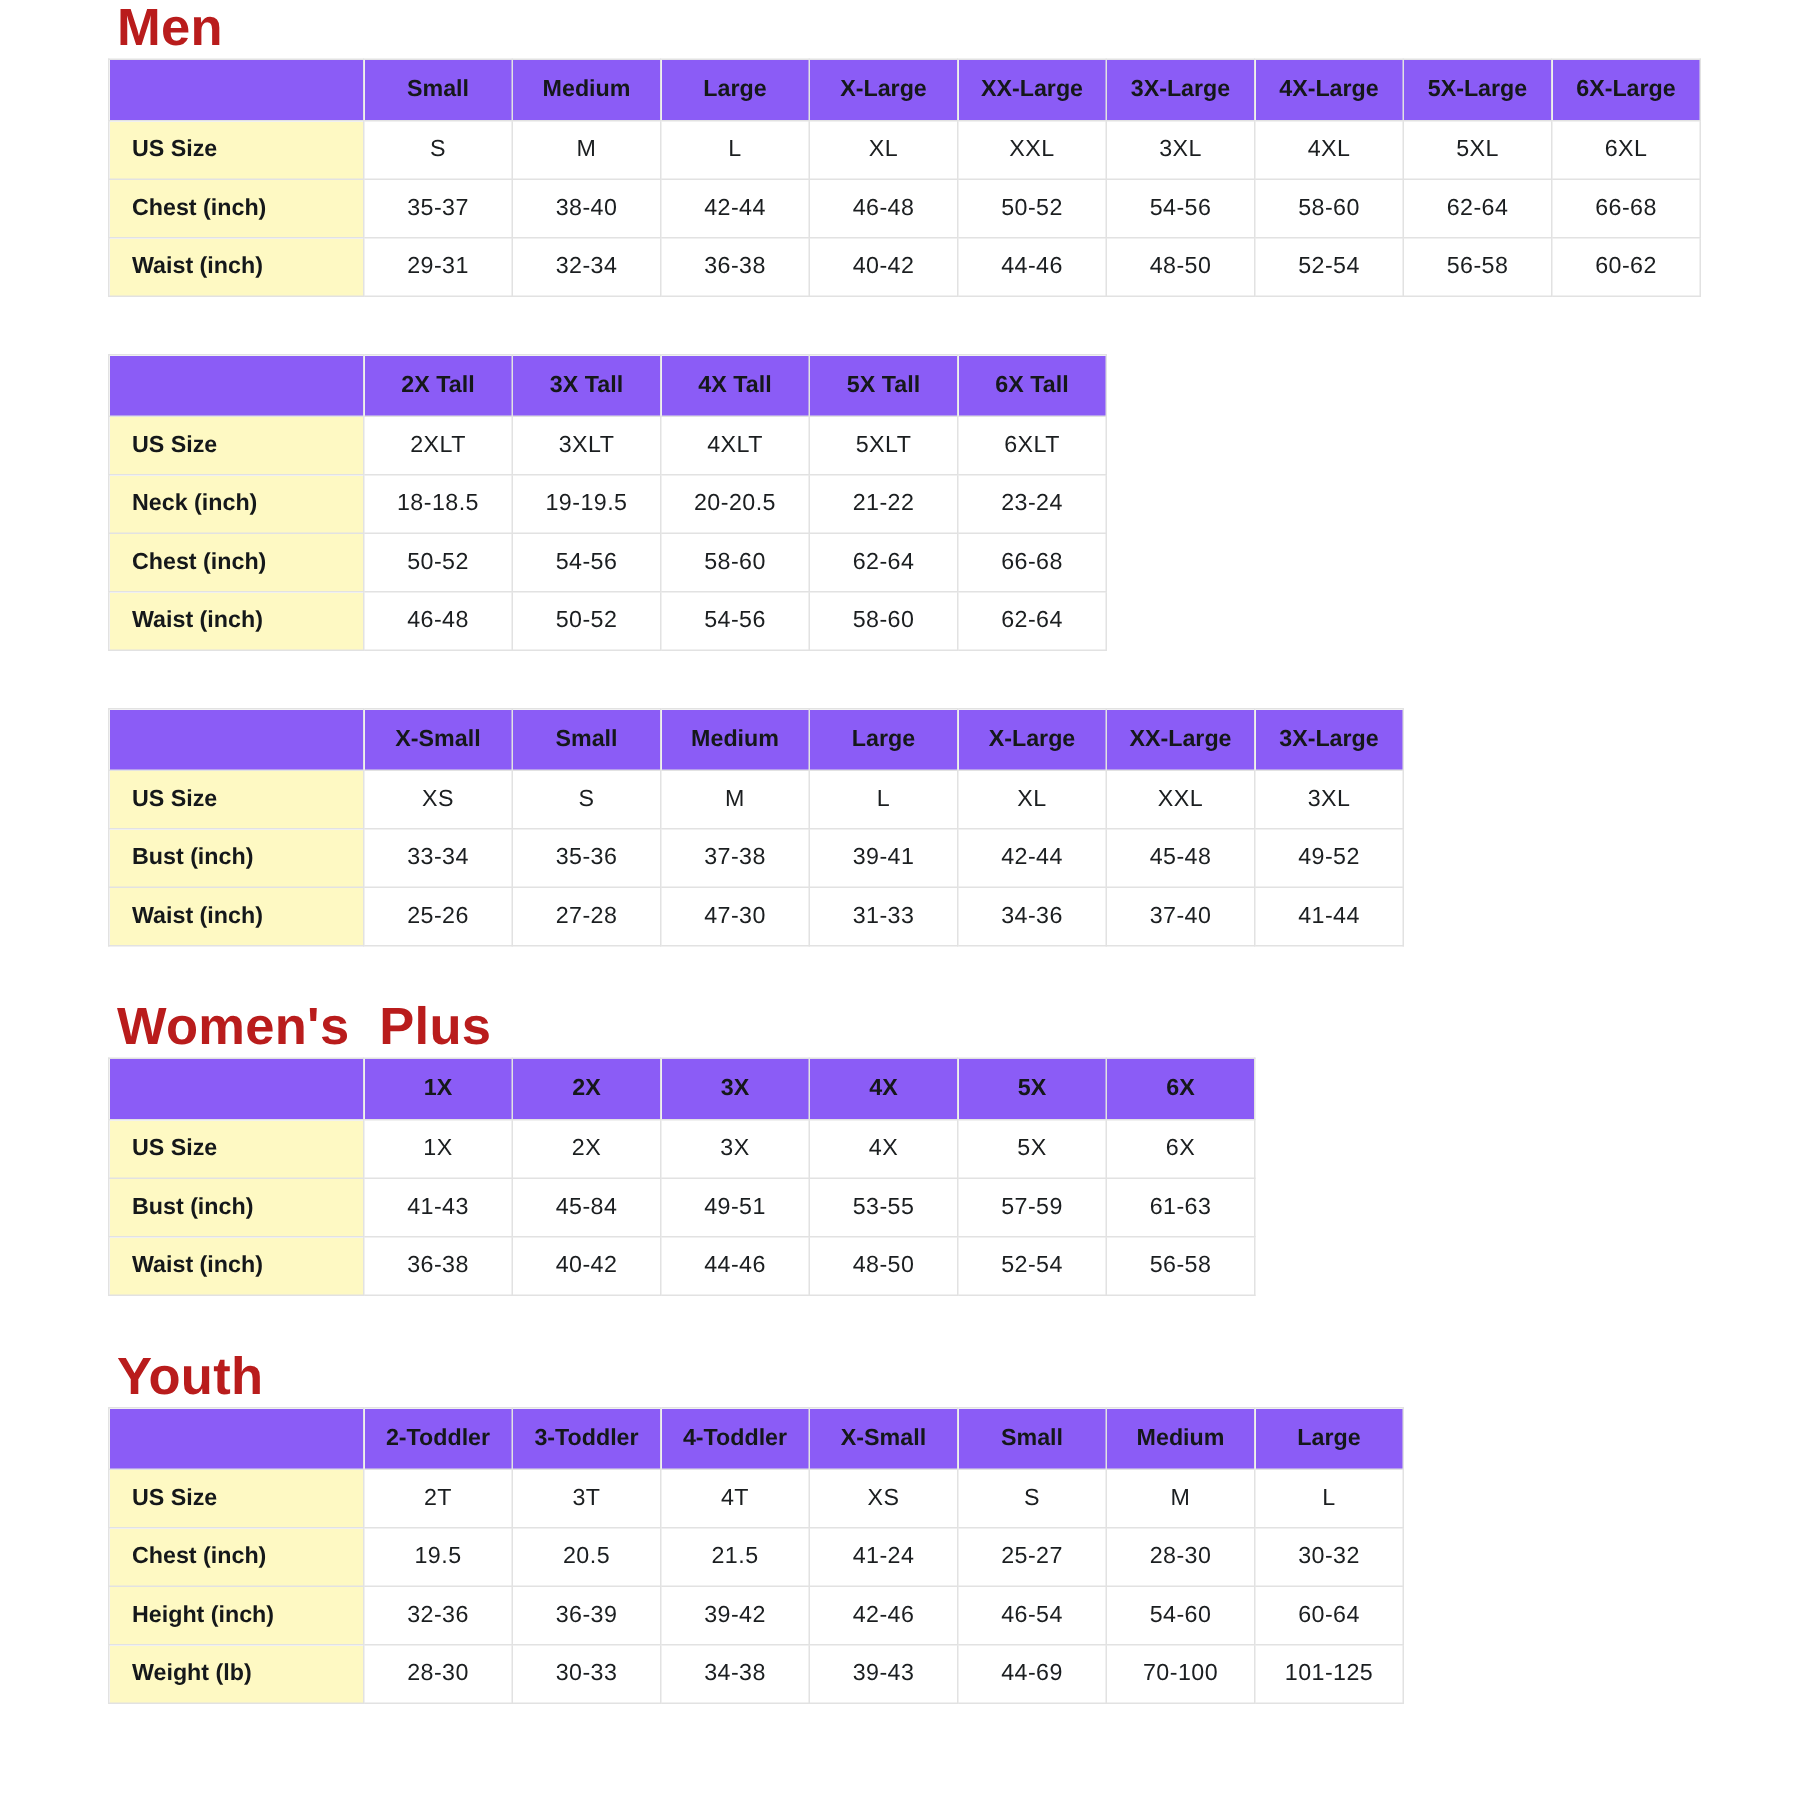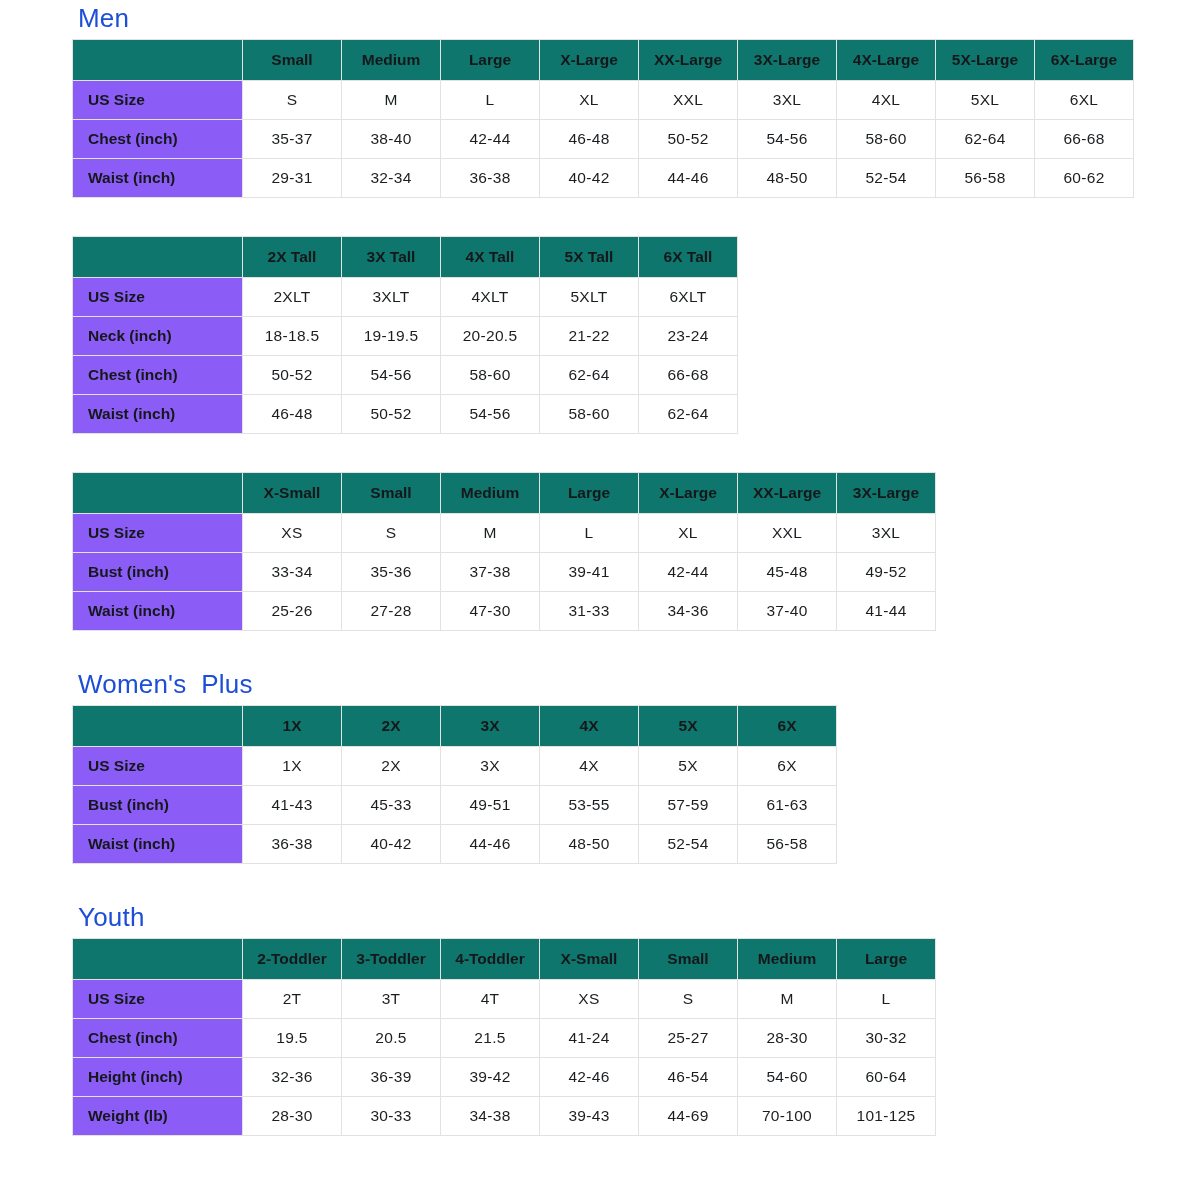--- a/index.html
+++ b/index.html
@@ -21,25 +21,25 @@
   section { margin-top: 38px; }
   section:first-child { margin-top: 0; }
   .title-row {
     display: flex;
     align-items: baseline;
     gap: 20px;
     margin: 0 0 5px 6px;
     height: 31px;
   }
   .title {
-    font-size: 26px;
-    font-weight: 400;
+    font-size: 35px;
+    font-weight: 700;
     line-height: 31px;
     margin: 0;
-    color: #1d4ed8;
+    color: #b91c1c;
     white-space: pre;
     letter-spacing: 0.2px;
   }
   .subtitle {
     font-size: 15px;
     font-weight: 700;
     font-style: italic;
     color: #25282a;
   }
   table {
@@ -50,27 +50,27 @@
     border: 1px solid #e2e2e2;
     font-size: 15.5px;
     padding: 0;
     text-align: center;
     vertical-align: middle;
     overflow: hidden;
     white-space: nowrap;
   }
   thead th {
     height: 41px;
-    background: #0f766e;
+    background: #8b5cf6;
     font-weight: 700;
     color: #15181a;
   }
   tbody tr { height: 39px; }
   tbody th.rowlabel {
-    background: #8b5cf6;
+    background: #fef9c3;
     font-weight: 700;
     text-align: left;
     padding-left: 15px;
     color: #15181a;
   }
   td {
     background: #ffffff;
     font-weight: 400;
     color: #1b1e20;
     letter-spacing: 0.3px;
@@ -296,21 +296,21 @@
             <td>1X</td>
             <td>2X</td>
             <td>3X</td>
             <td>4X</td>
             <td>5X</td>
             <td>6X</td>
           </tr>
           <tr>
             <th class="rowlabel">Bust (inch)</th>
             <td>41-43</td>
-            <td>45-33</td>
+            <td>45-84</td>
             <td>49-51</td>
             <td>53-55</td>
             <td>57-59</td>
             <td>61-63</td>
           </tr>
           <tr>
             <th class="rowlabel">Waist (inch)</th>
             <td>36-38</td>
             <td>40-42</td>
             <td>44-46</td>

